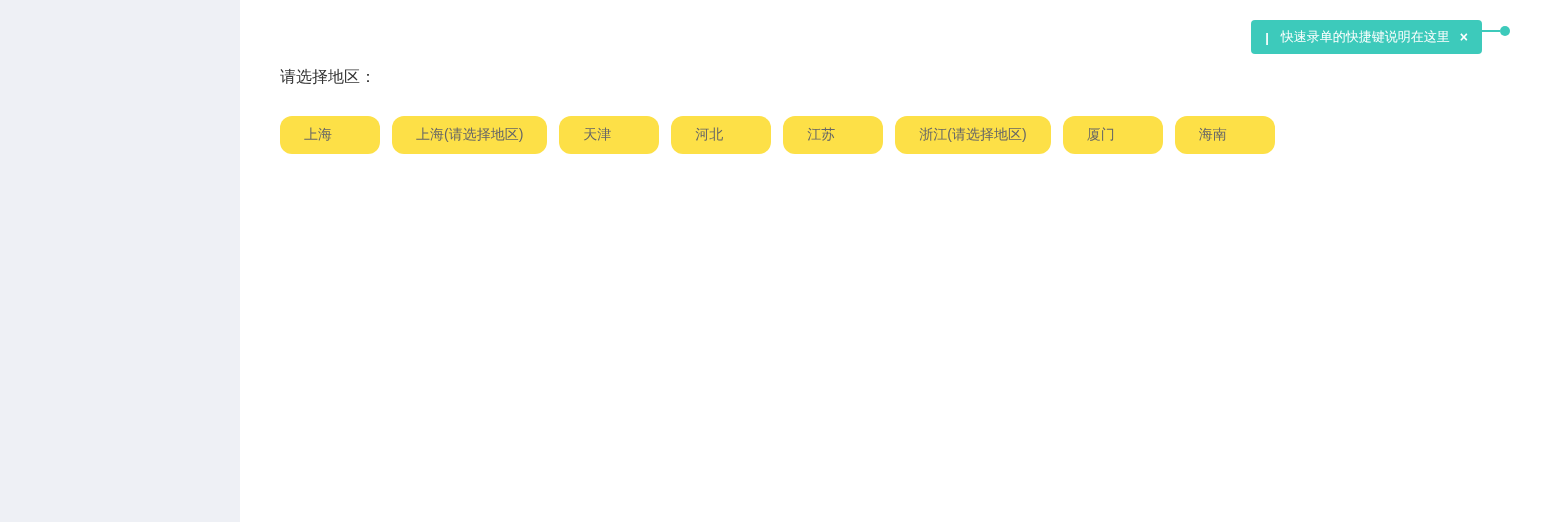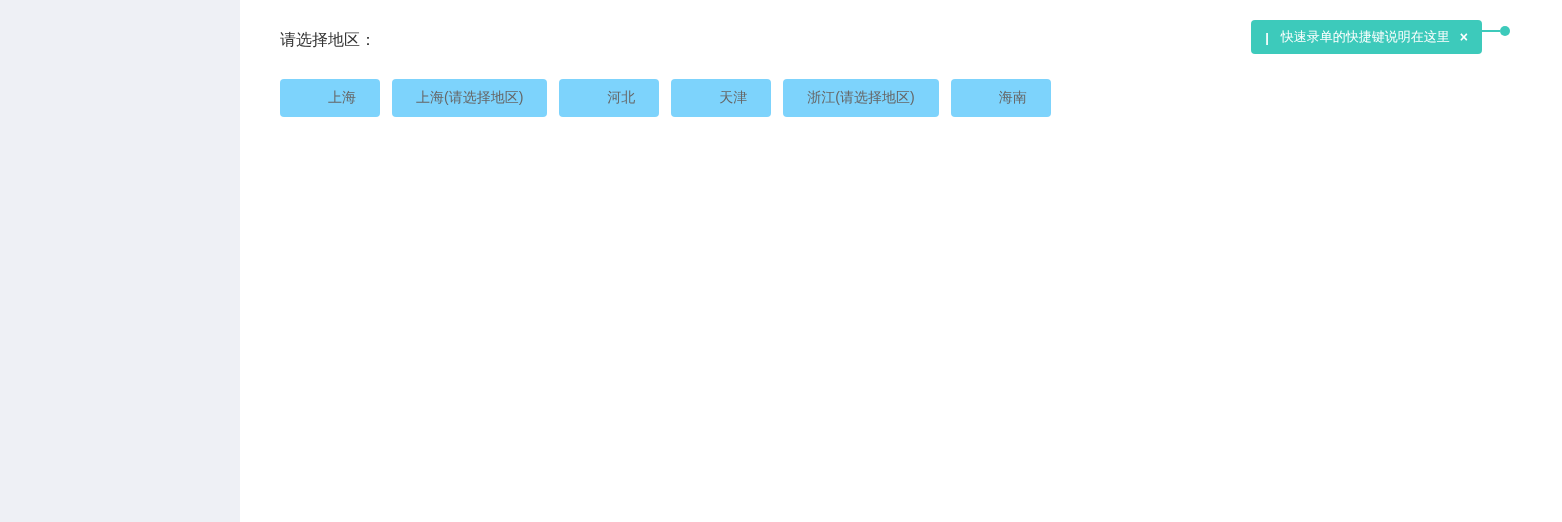--- a/index.html
+++ b/index.html
@@ -34,38 +34,39 @@
       bottom: 0;
       background: #ffffff;
       padding: 30px 40px;
     }
 
     .page-title {
       font-size: 16px;
       color: #333;
       margin-bottom: 28px;
       font-weight: normal;
+      margin-top: 37px;
     }
 
     .region-grid {
       display: flex;
       flex-wrap: wrap;
       gap: 12px;
     }
 
     .region-btn {
-      background: #7dd3fc;
+      background: #fde047;
       border: none;
-      border-radius: 4px;
+      border-radius: 12px;
       padding: 10px 24px;
       font-size: 14px;
       color: #666;
       cursor: pointer;
       min-width: 100px;
-      text-align: right;
+      text-align: left;
       transition: background 0.2s;
     }
 
     
     .tooltip-banner {
       position: absolute;
       top: 14px;
       right: 80px;
       background: #3dcabb;
       color: #fff;
@@ -117,23 +118,25 @@
 <body>
 
 <div class="left-sidebar"></div>
 
 <div class="main-content">
   <div class="page-title">请选择地区：</div>
 
   <div class="region-grid">
   <button class="region-btn">上海</button>
       <button class="region-btn">上海(请选择地区)</button>
+      <button class="region-btn">天津</button>
       <button class="region-btn">河北</button>
-      <button class="region-btn">天津</button>
+      <button class="region-btn">江苏</button>
       <button class="region-btn">浙江(请选择地区)</button>
+      <button class="region-btn">厦门</button>
       <button class="region-btn">海南</button>
     </div>
 </div>
 
 <div class="tooltip-banner">
   <span>快速录单的快捷键说明在这里</span>
   <span class="tooltip-close">×</span>
 </div>
 <div class="tooltip-line"></div>
 <div class="tooltip-dot"></div>

